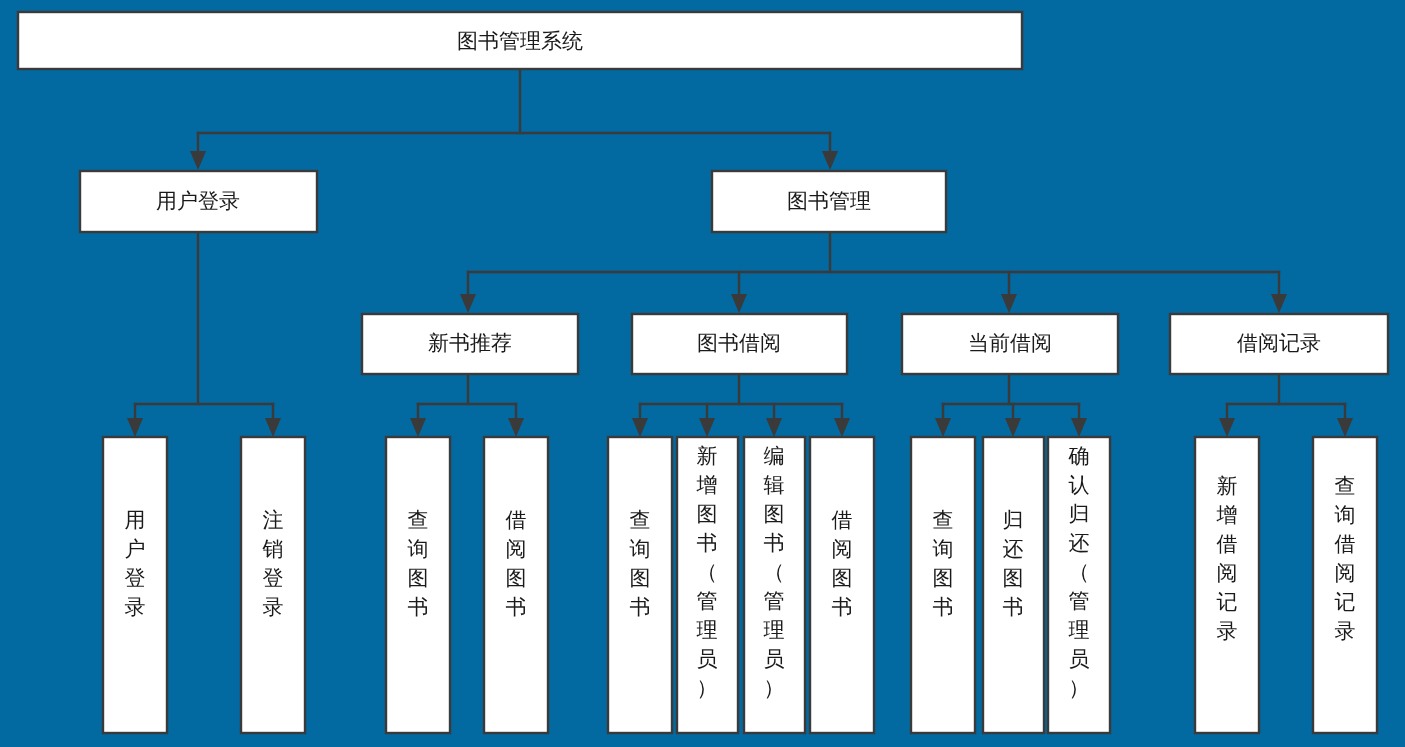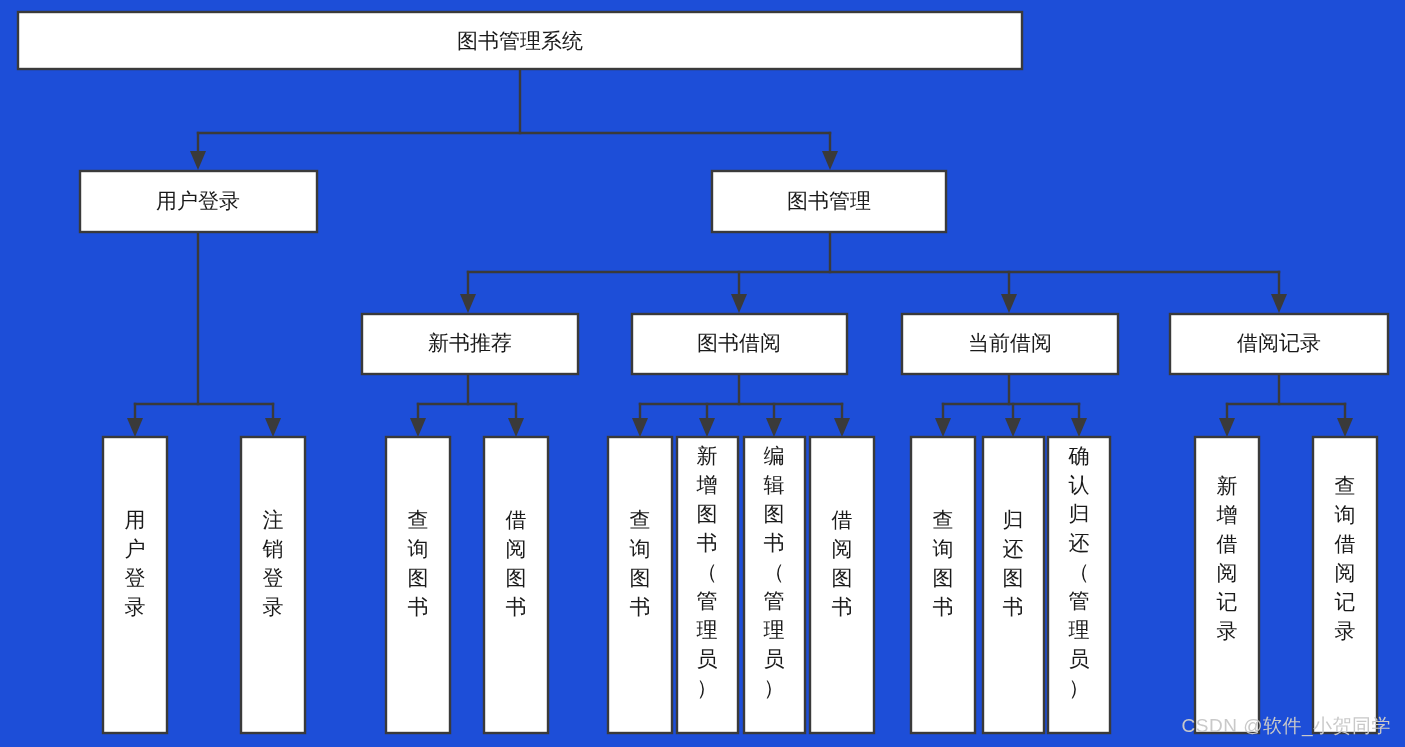--- a/index.html
+++ b/index.html
@@ -10,21 +10,21 @@
   body {
     width: 1405px;
     height: 747px;
     font-family: "Liberation Sans", "DejaVu Sans", sans-serif;
     overflow: hidden;
   }
   #diagram-root {
     position: relative;
     width: 1405px;
     height: 747px;
-    background: #1d4ed8;
+    background: #0369a1;
   }
   svg.flow {
     position: absolute;
     left: 0;
     top: 0;
     width: 1405px;
     height: 747px;
     display: block;
   }
   .node-box {
@@ -242,15 +242,14 @@
       <text class="node-label-vertical" x="1227" y="493"><tspan x="1227" y="493">新</tspan><tspan x="1227" y="522">增</tspan><tspan x="1227" y="551">借</tspan><tspan x="1227" y="580">阅</tspan><tspan x="1227" y="609">记</tspan><tspan x="1227" y="638">录</tspan></text>
     </g>
 
     <g>
       <rect class="node-box" x="1313" y="437" width="64" height="296"></rect>
       <text class="node-label-vertical" x="1345" y="493"><tspan x="1345" y="493">查</tspan><tspan x="1345" y="522">询</tspan><tspan x="1345" y="551">借</tspan><tspan x="1345" y="580">阅</tspan><tspan x="1345" y="609">记</tspan><tspan x="1345" y="638">录</tspan></text>
     </g>
 
   </svg>
 
-  <div class="watermark">CSDN @软件_小贺同学</div>
 
 </div>
 
 </body></html>

